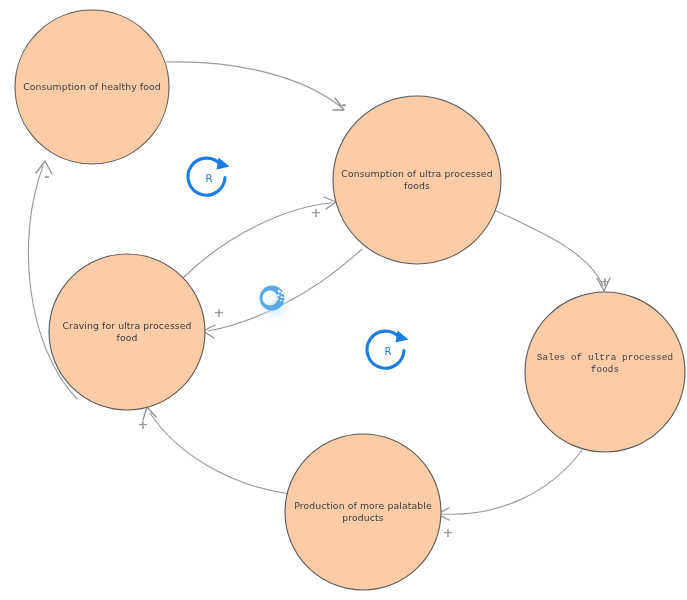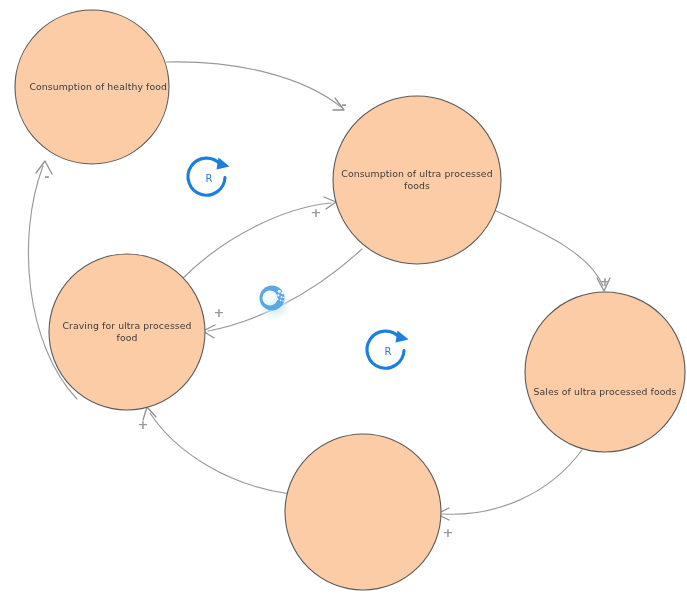--- a/index.html
+++ b/index.html
@@ -144,28 +144,30 @@
       <path class="edge-arrow" d="M 143,420 L 147,407 L 156,417"></path>
     </g>
 
     <circle class="node-circle" cx="92" cy="87" r="77"></circle>
     <circle class="node-circle" cx="417" cy="180" r="84"></circle>
     <circle class="node-circle" cx="127" cy="332" r="78"></circle>
     <circle class="node-circle" cx="605" cy="372" r="80"></circle>
     <circle class="node-circle" cx="363" cy="512" r="78"></circle>
   </svg>
 
-  <div class="node-label" style="left:92px;  top:87px;  width:150px;text-align:right;">Consumption of healthy food</div>
+  <div class="node-label" style="left:92px;  top:87px;  width:150px;">Consumption of healthy food</div>
 
   <div class="node-label" style="left:127px; top:332px; width:152px;">Craving for ultra processed food</div>
 
   <div class="node-label" style="left:417px; top:180px; width:165px;">Consumption of ultra processed foods</div>
 
-  <div class="node-label" style="left:605px; top:392px; width:152px;">Sales of ultra processed foods</div>
-
+  <div class="node-label" style="left:605px; top:364px; width:152px;font-family:Liberation Mono, monospace;">Sales of ultra processed foods</div>
+
+  <div class="node-label" style="left:363px; top:512px; width:140px;">Production of more palatable
+products</div>
 
   <div class="polarity" style="left:344px; top:104px;">-</div>
 
   <div class="polarity" style="left:47px;  top:176px;">-</div>
 
   <div class="polarity" style="left:316px; top:212px;">+</div>
 
   <div class="polarity" style="left:605px; top:281px;">+</div>
 
   <div class="polarity" style="left:219px; top:312px;">+</div>

